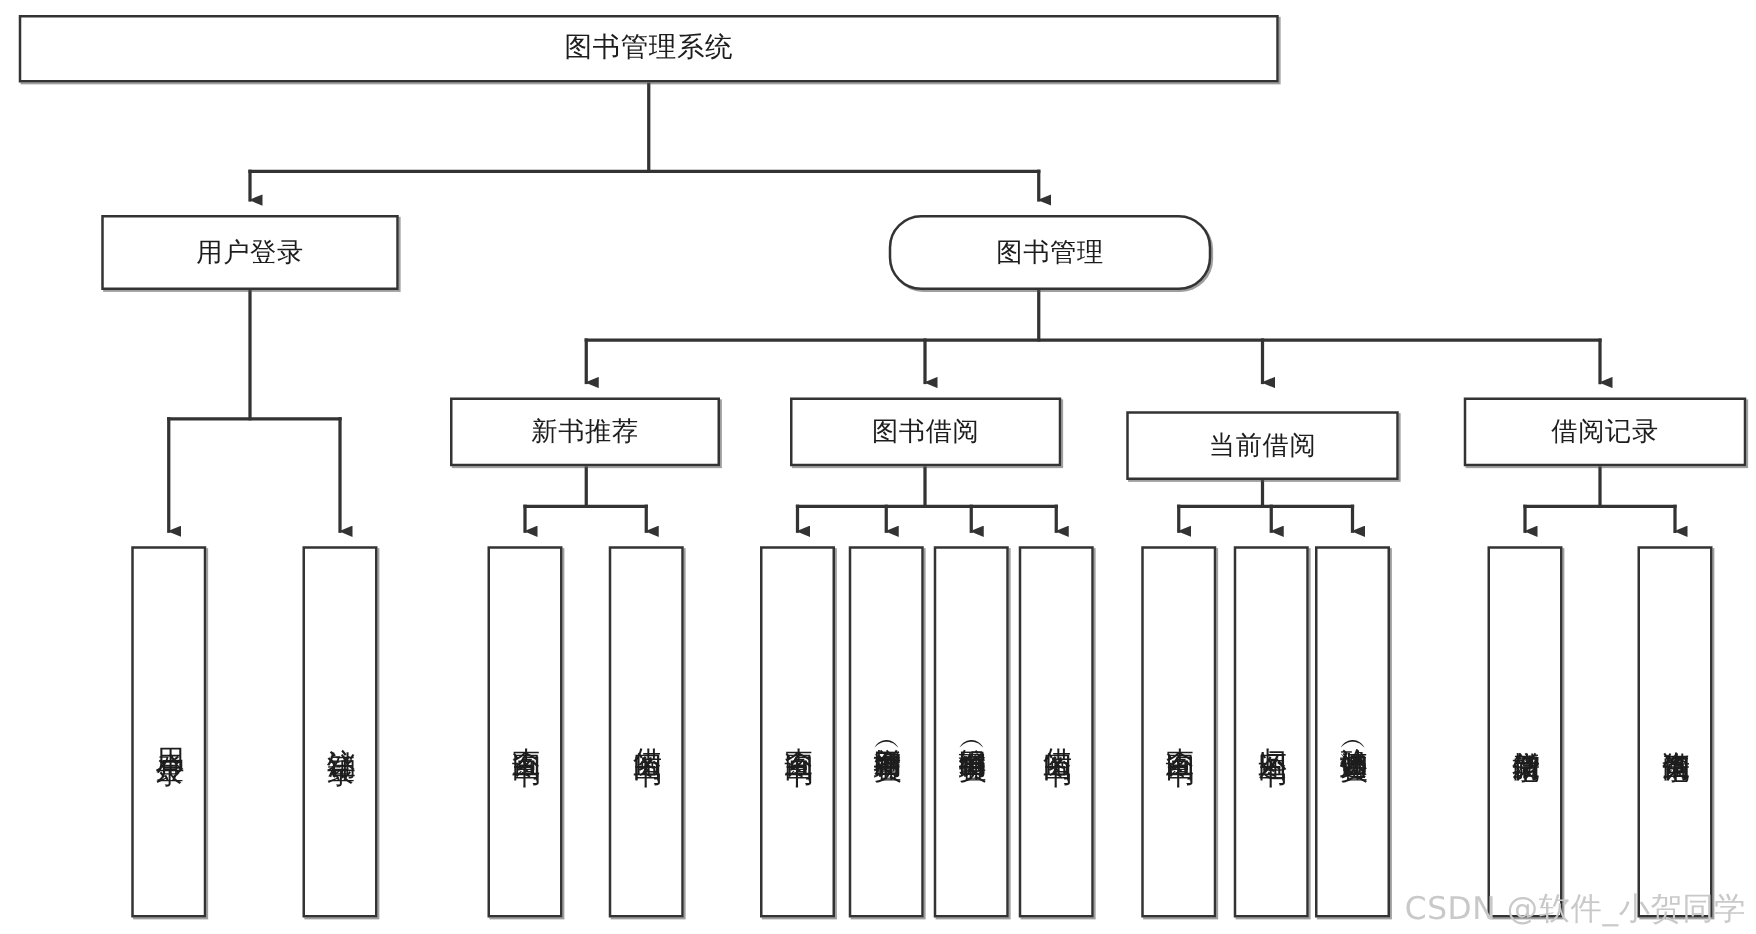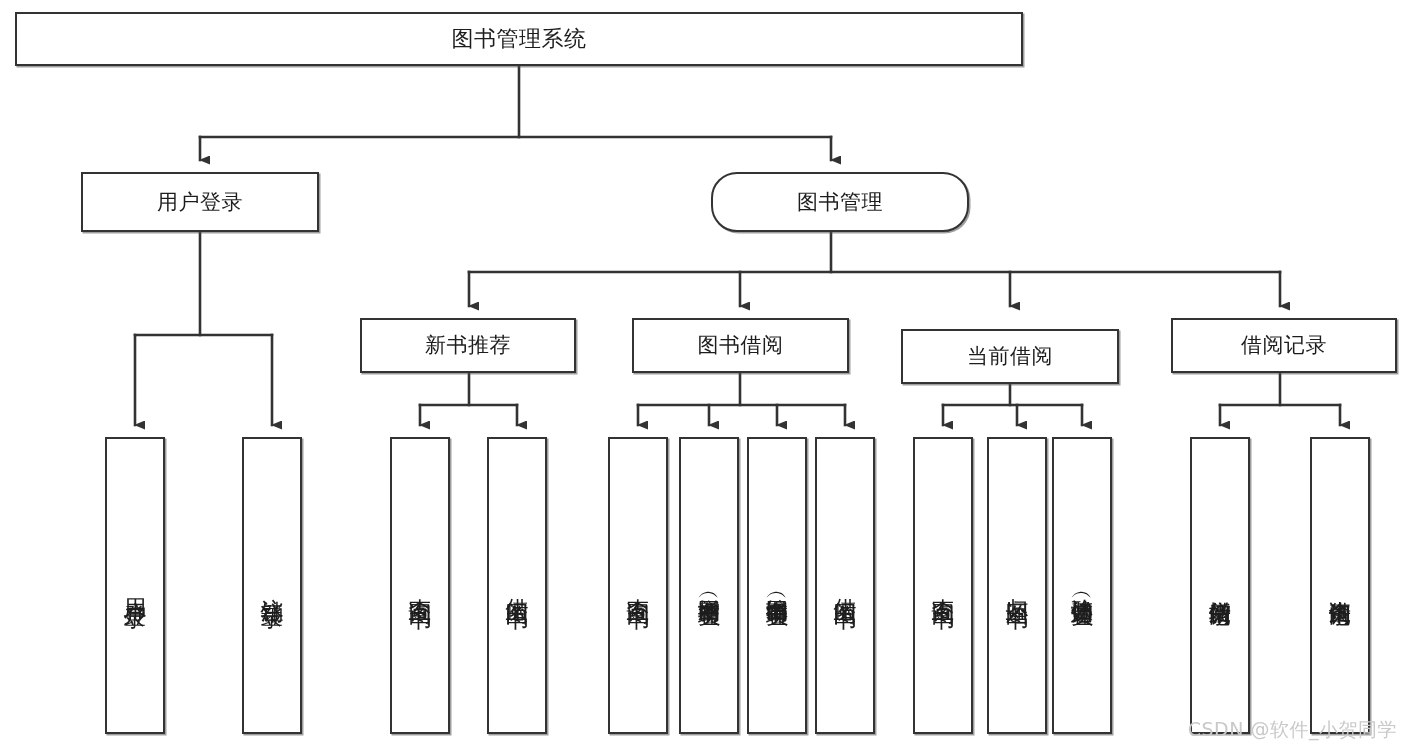--- a/index.html
+++ b/index.html
@@ -60,21 +60,21 @@
     max-height:100%;
   }
   .node.v.tight .lbl{
     letter-spacing:1px;
     font-size:22px;
   }
   #watermark{
     position:absolute;
     right:8px;
     bottom:4px;
-    font-size:19px;
+    font-size:25px;
     color:#c9c9c9;
     letter-spacing:.5px;
     white-space:pre;
     user-select:none;
     text-align:center;
   }
 </style>
 </head>
 <body>
 

